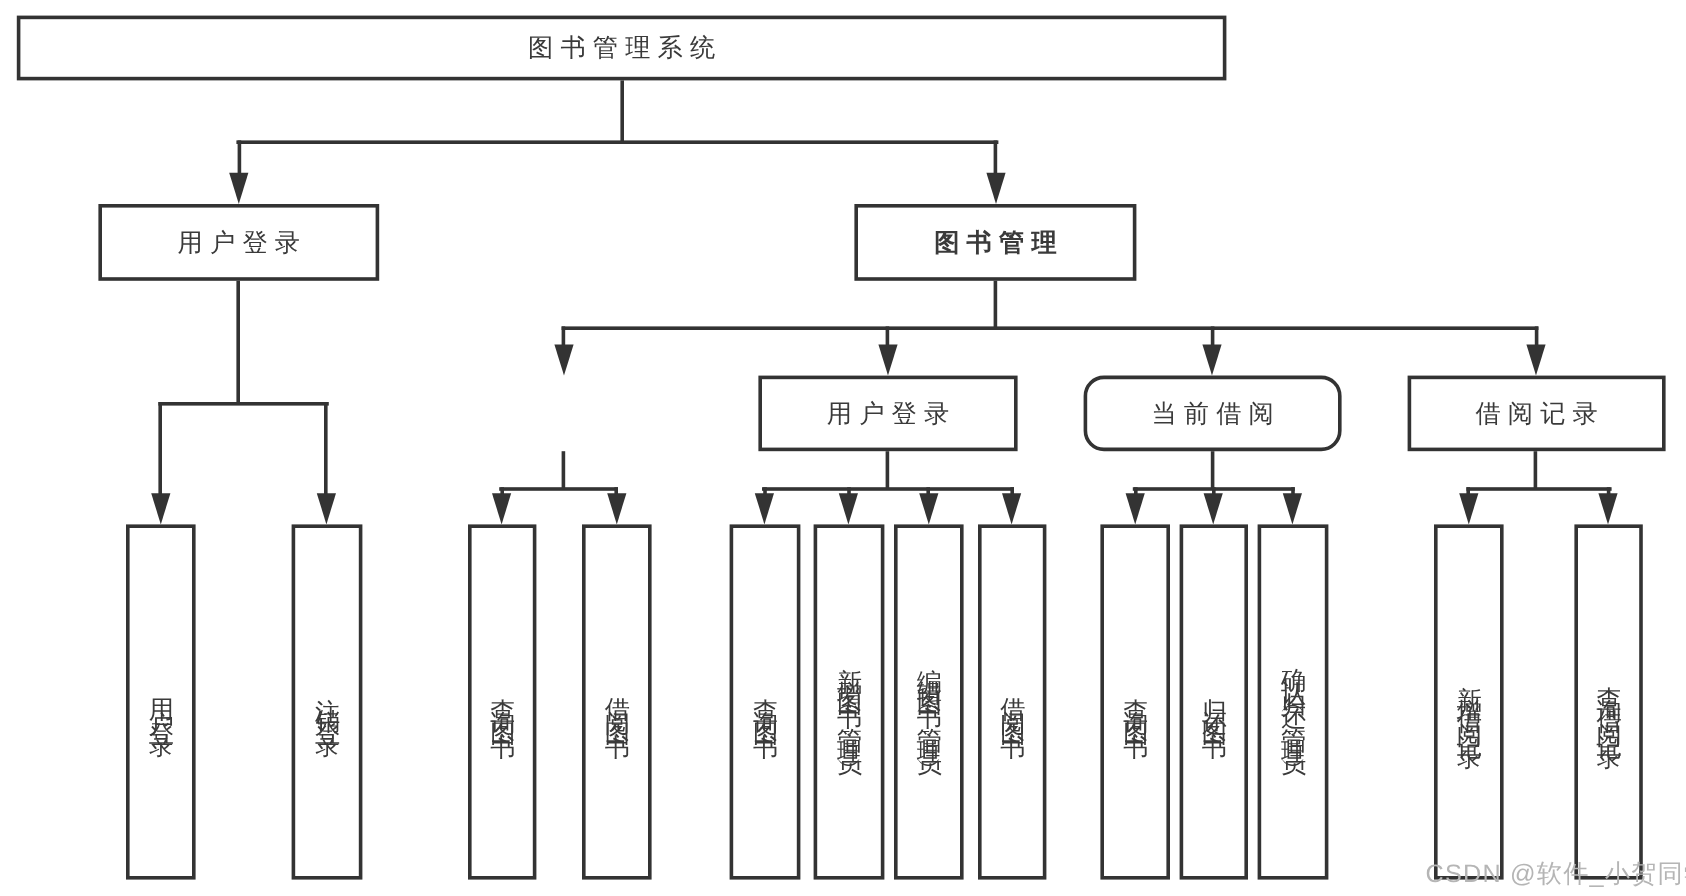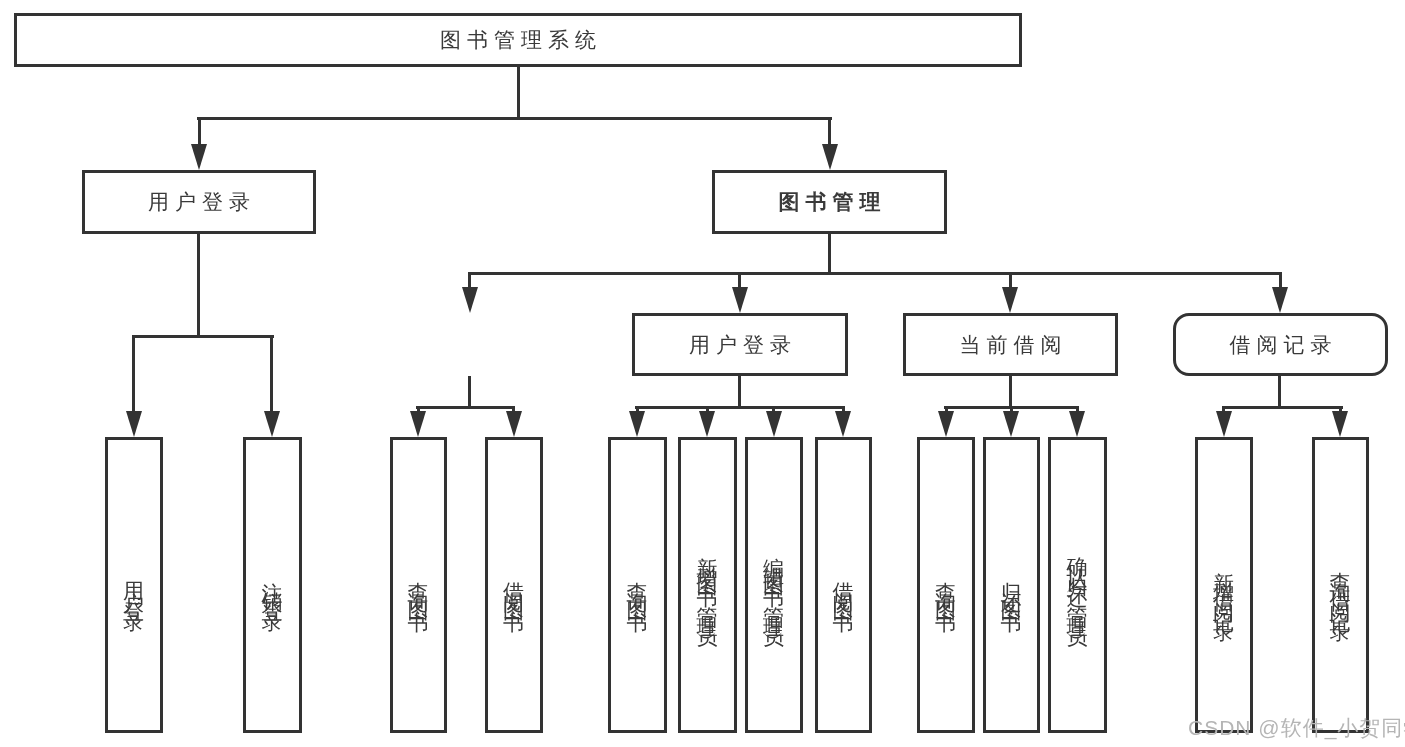--- a/index.html
+++ b/index.html
@@ -79,22 +79,22 @@
   <div class="ln" style="left:468px;top:272px;width:3px;height:19px;"></div>
   <div class="arrow" style="left:462px;top:287px;"></div>
   <div class="ln" style="left:738px;top:272px;width:3px;height:19px;"></div>
   <div class="arrow" style="left:732px;top:287px;"></div>
   <div class="ln" style="left:1009px;top:272px;width:3px;height:19px;"></div>
   <div class="arrow" style="left:1002px;top:287px;"></div>
   <div class="ln" style="left:1279px;top:272px;width:3px;height:19px;"></div>
   <div class="arrow" style="left:1272px;top:287px;"></div>
 
   <div class="box hbox" style="left:632px;top:313px;width:216px;height:63px;">用户登录</div>
-  <div class="box hbox" style="left:903px;top:313px;width:215px;height:63px;">当前借阅</div>
-  <div class="box hbox" style="left:1173px;top:313px;width:215px;height:63px;border-radius:16px;">借阅记录</div>
+  <div class="box hbox" style="left:903px;top:313px;width:215px;height:63px;border-radius:17px;">当前借阅</div>
+  <div class="box hbox" style="left:1173px;top:313px;width:215px;height:63px;">借阅记录</div>
 
   <div class="ln" style="left:468px;top:376px;width:3px;height:32px;"></div>
   <div class="ln" style="left:416px;top:406px;width:99px;height:3px;"></div>
   <div class="ln" style="left:417px;top:406px;width:3px;height:8px;"></div>
   <div class="arrow" style="left:410px;top:411px;"></div>
   <div class="ln" style="left:512px;top:406px;width:3px;height:8px;"></div>
   <div class="arrow" style="left:506px;top:411px;"></div>
 
   <div class="ln" style="left:738px;top:376px;width:3px;height:32px;"></div>
   <div class="ln" style="left:635px;top:406px;width:210px;height:3px;"></div>

